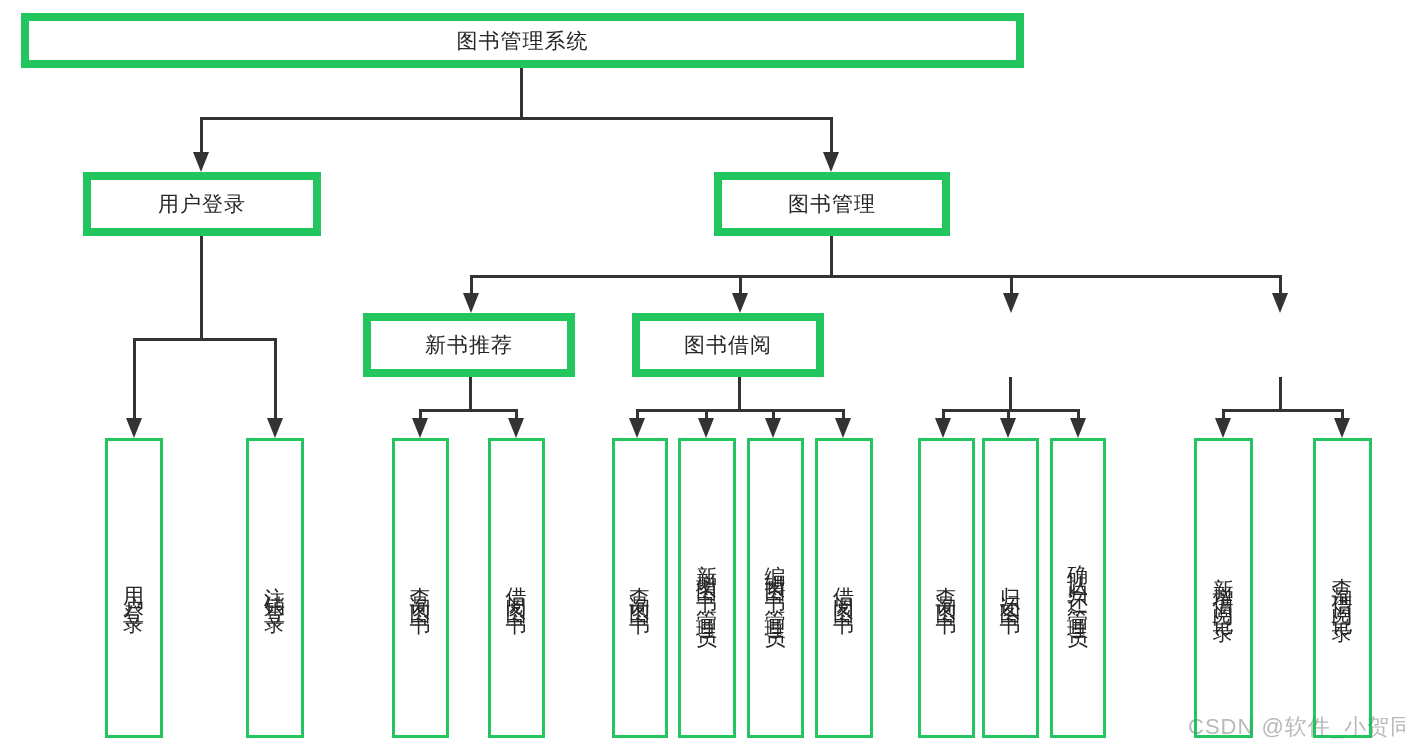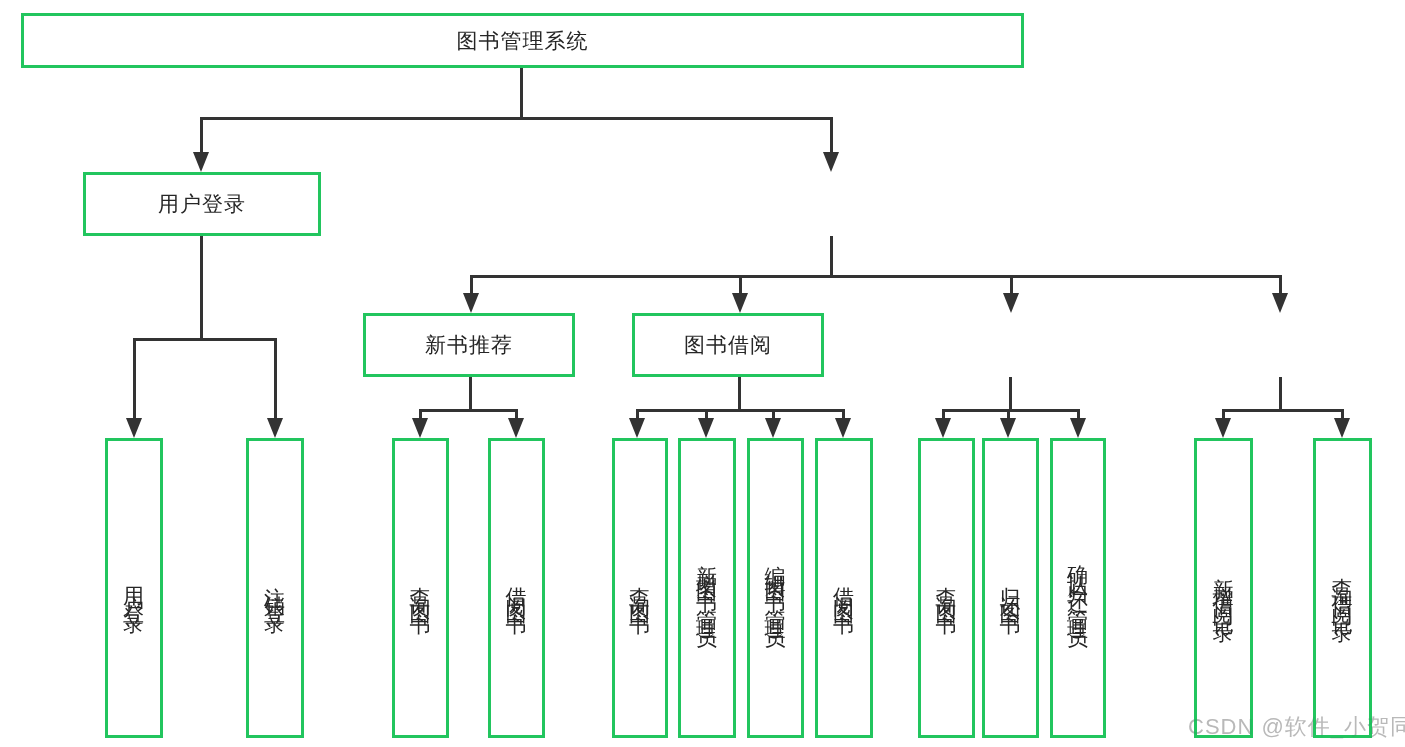--- a/index.html
+++ b/index.html
@@ -3,21 +3,21 @@
 <meta charset="utf-8">
 <style>
   html,body { margin:0; padding:0; background:#ffffff; }
   body { font-family: "Liberation Sans", sans-serif; }
   .stage {
     position:relative; width:1405px; height:747px;
     background:#ffffff; overflow:hidden;
   }
   .node {
     position:absolute; box-sizing:border-box;
-    border:3px solid #22c55e; background:#ffffff;
+    border:8px solid #22c55e; background:#ffffff;
     display:flex; align-items:center; justify-content:center;
     color:#262626; font-size:21px; letter-spacing:1px;
   }
   .leaf { border-width:3px; }
   .vtext {
     writing-mode:vertical-rl; text-orientation:mixed;
     letter-spacing:9px; line-height:1; font-size:21px; color:#262626;
   }
   .hline, .vline { position:absolute; background:#333333; }
   .hline { height:3px; }
@@ -44,20 +44,23 @@
 
   <div class="vline" style="left:520px;top:68px;height:51px"></div>
   <div class="hline" style="left:200px;top:117px;width:633px"></div>
   <div class="vline" style="left:200px;top:117px;height:40px"></div>
   <div class="arrow" style="left:193px;top:152px"></div>
   <div class="vline" style="left:830px;top:117px;height:40px"></div>
   <div class="arrow" style="left:823px;top:152px"></div>
 
   <div class="node" style="left:83px;top:172px;width:238px;height:64px">
     <span>用户登录</span>
+  </div>
+  <div class="node" style="left:714px;top:172px;width:236px;height:64px">
+    <span>图书管理</span>
   </div>
 
   <div class="vline" style="left:200px;top:236px;height:105px"></div>
   <div class="hline" style="left:133px;top:338px;width:144px"></div>
   <div class="vline" style="left:133px;top:338px;height:80px"></div>
   <div class="arrow" style="left:126px;top:418px"></div>
   <div class="vline" style="left:274px;top:338px;height:80px"></div>
   <div class="arrow" style="left:267px;top:418px"></div>
 
   <div class="vline" style="left:830px;top:236px;height:42px"></div>

